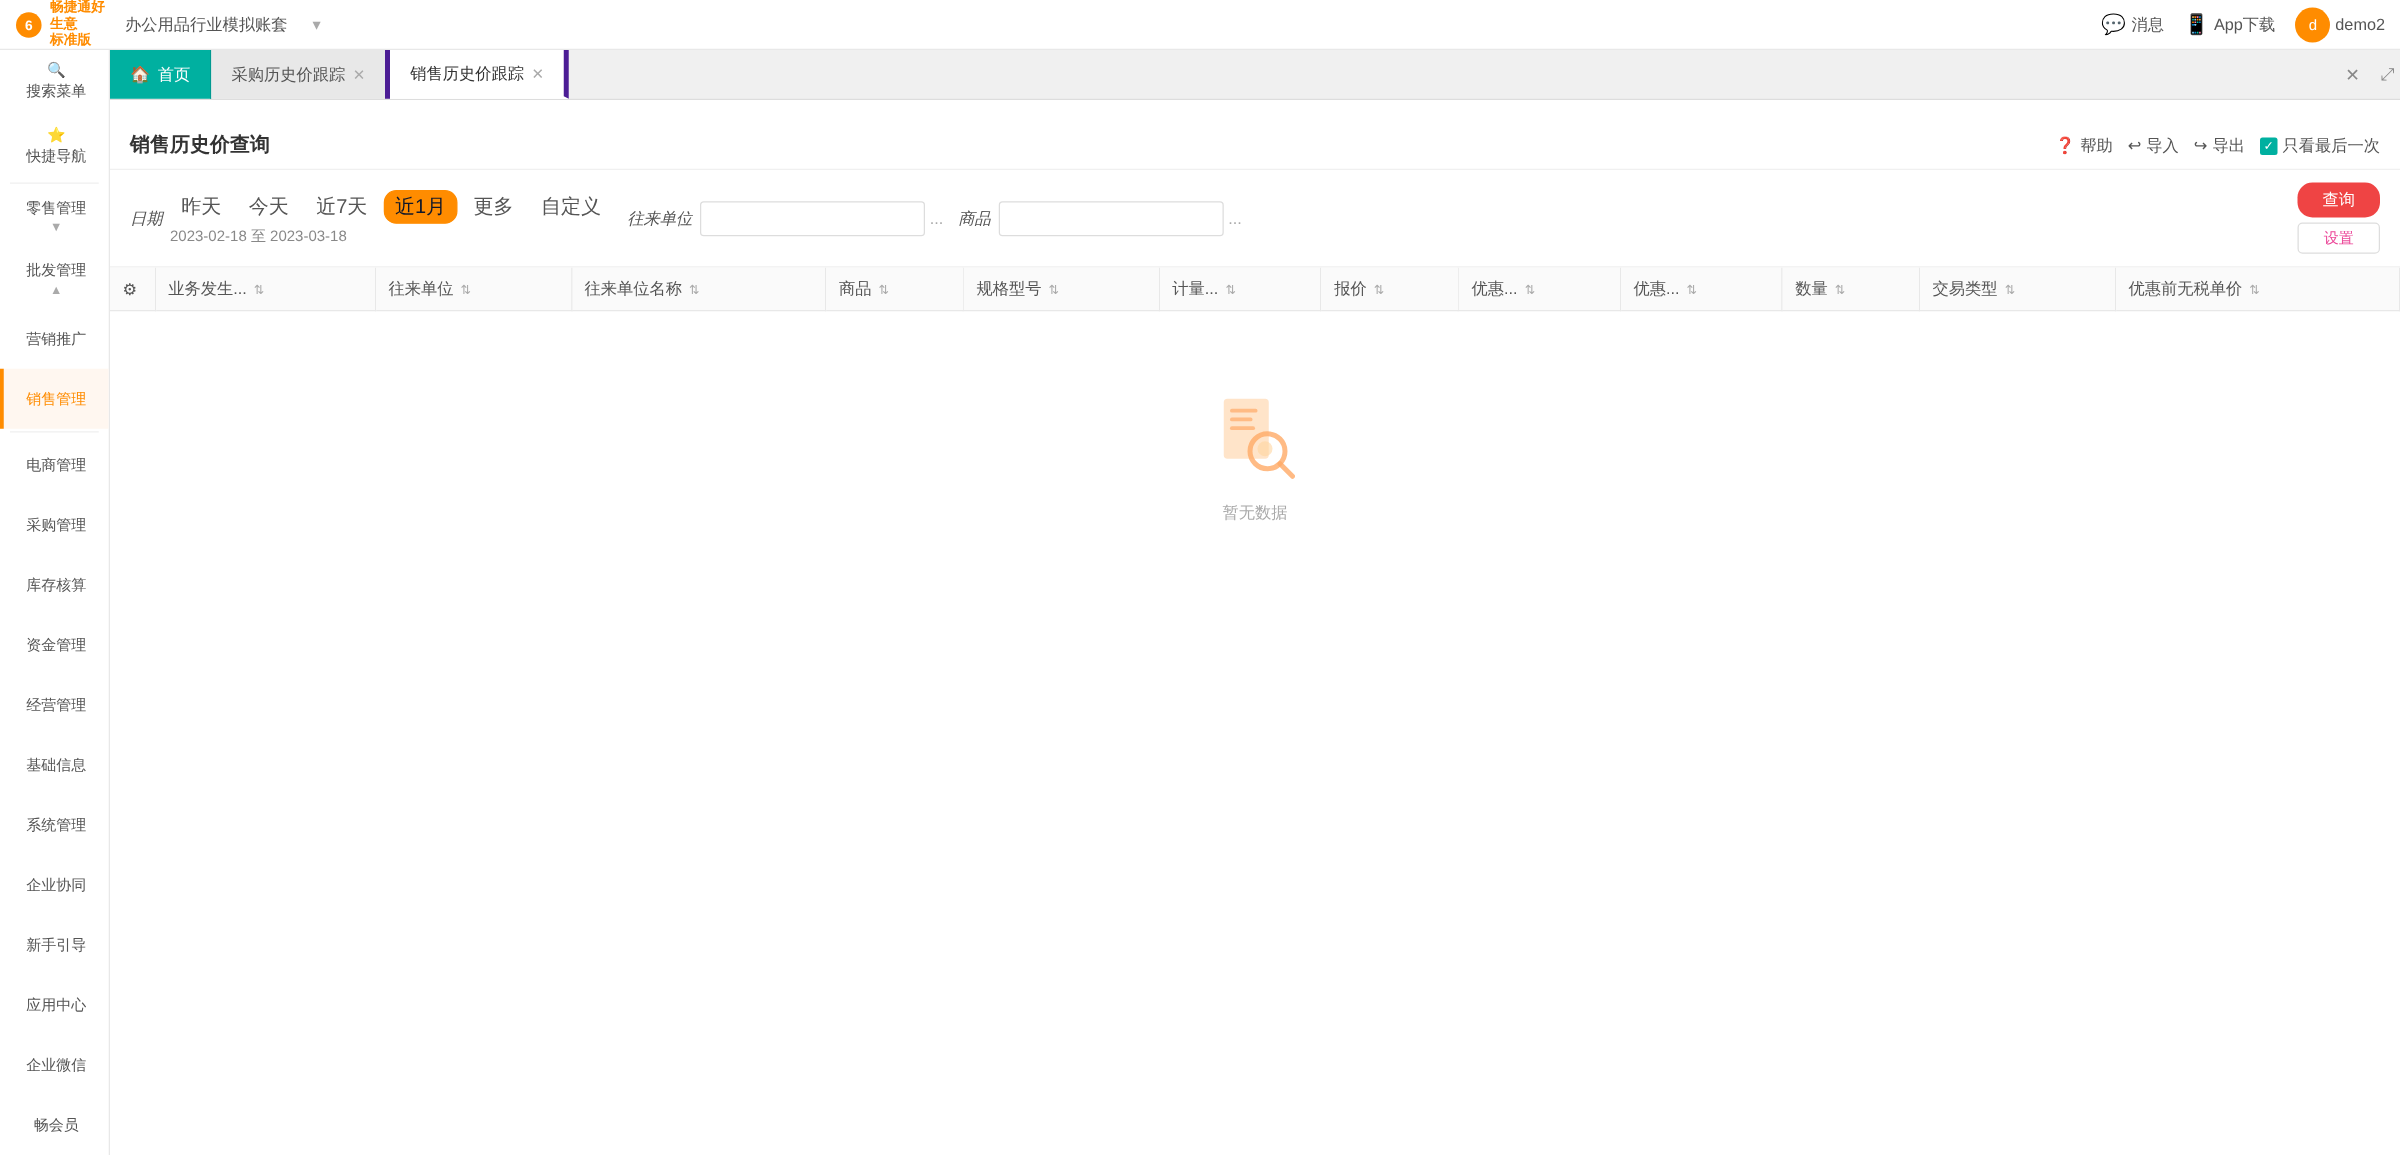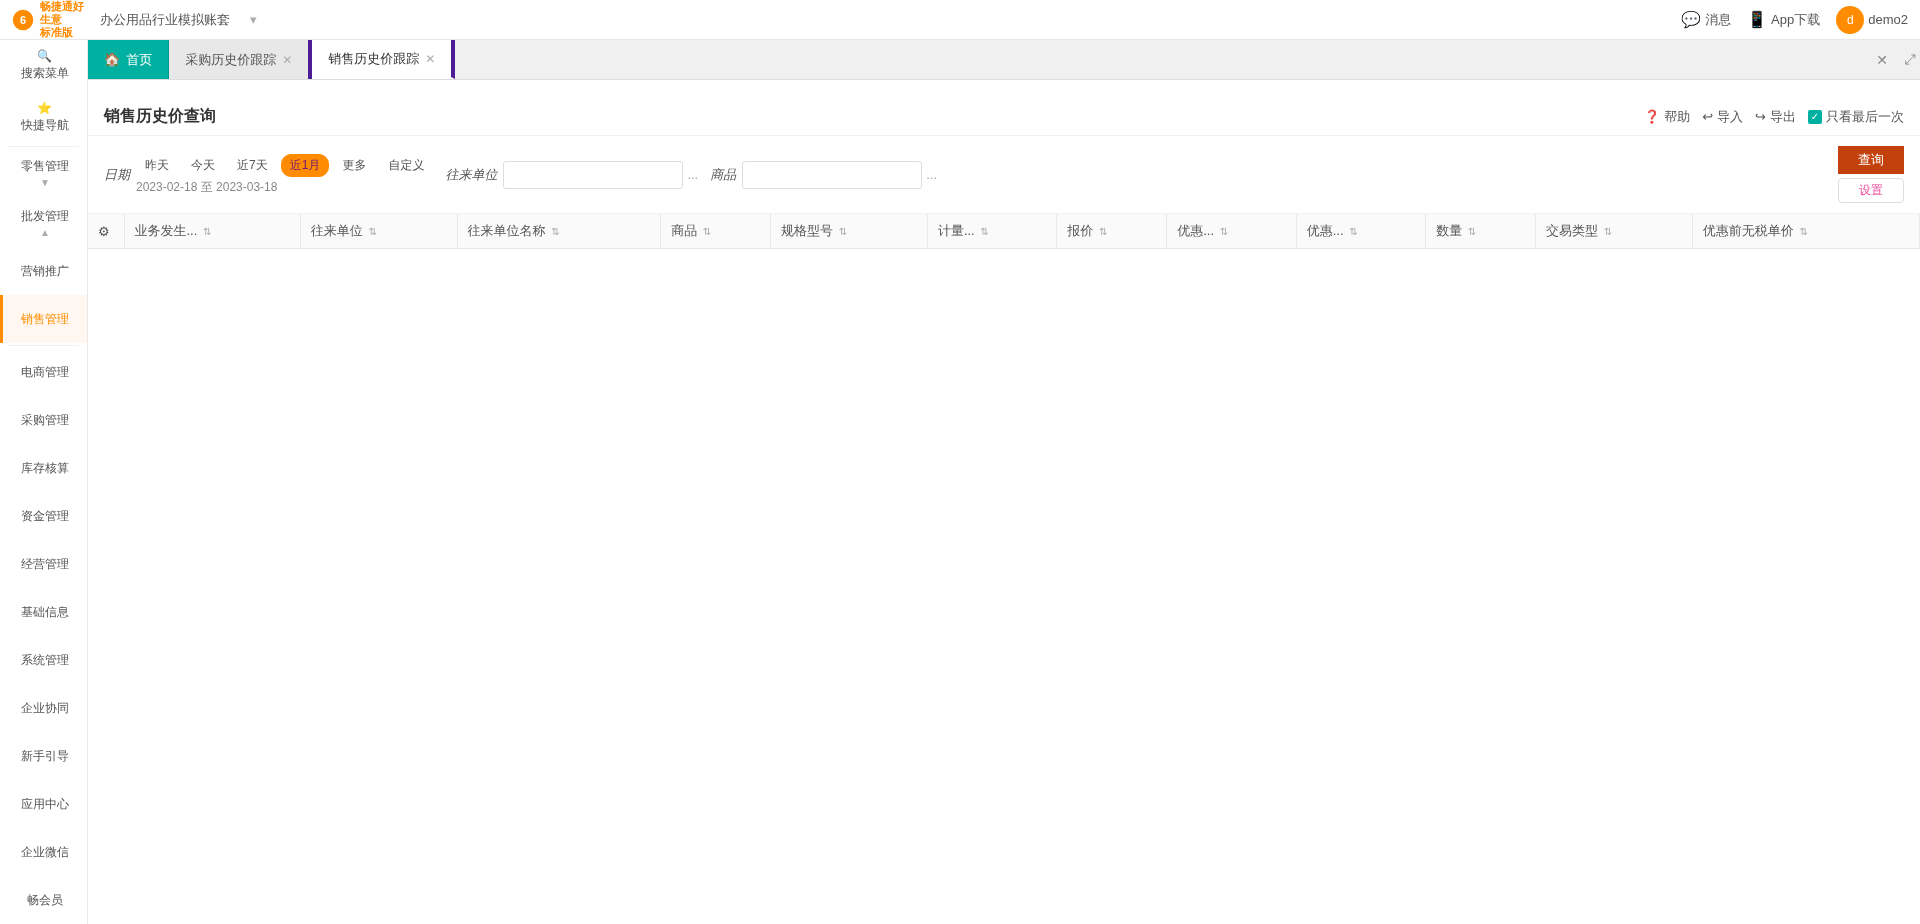--- a/index.html
+++ b/index.html
@@ -204,29 +204,29 @@
     .filter-label { color: #555; white-space: nowrap; font-style: italic; }
     .date-buttons {
       display: flex;
       align-items: center;
       gap: 4px;
     }
     .date-btn {
       padding: 2px 8px;
       border-radius: 3px;
       cursor: pointer;
-      font-size: 12px;
+      font-size: 16px;
       border: 1px solid transparent;
       color: #555;
       background: transparent;
       text-align: right;
     }
     .date-btn.active {
       background: #ff8c00;
-      color: #701a75;
+      color: #0f172a;
       border-color: #ff8c00;
       border-radius: 10px;
     }
     .date-range { font-size: 12px; color: #888; }
     .filter-input-wrap {
       display: flex;
       align-items: center;
       gap: 4px;
     }
     .filter-input {
@@ -238,24 +238,24 @@
       font-size: 13px;
       outline: none;
     }
     .filter-dots { color: #aaa; cursor: pointer; }
     .filter-actions {
       display: flex;
       flex-direction: column;
       gap: 4px;
     }
     .btn-query {
-      background: #c2410c;
+      background: #ef4444;
       color: #fff;
       border: none;
-      border-radius: 0;
+      border-radius: 12px;
       padding: 5px 20px;
       cursor: pointer;
       font-size: 13px;
     }
     .btn-setting {
       background: #fff;
       color: #ec4899;
       border: 1px solid #ddd;
       border-radius: 4px;
       padding: 3px 14px;
@@ -565,17 +565,30 @@
               <th>
                 <span>优惠前无税单价</span>
                 <span class="sort-icon">⇅</span>
               </th>
             </tr>
           </thead>
           <tbody>
           </tbody>
         </table>
 
+        <div class="empty-state">
+          <svg class="empty-icon" viewBox="0 0 80 80">
+
+            <rect x="15" y="10" width="36" height="48" rx="3" fill="#ffddbb" opacity="0.8"></rect>
+            <rect x="20" y="18" width="22" height="3" rx="1.5" fill="#ffaa66" opacity="0.7"></rect>
+            <rect x="20" y="25" width="18" height="3" rx="1.5" fill="#ffaa66" opacity="0.7"></rect>
+            <rect x="20" y="32" width="20" height="3" rx="1.5" fill="#ffaa66" opacity="0.7"></rect>
+            <circle cx="50" cy="52" r="14" fill="none" stroke="#ffaa66" stroke-width="4" opacity="0.8"></circle>
+            <line x1="60" y1="62" x2="70" y2="72" stroke="#ffaa66" stroke-width="4" stroke-linecap="round" opacity="0.8"></line>
+            <circle cx="48" cy="50" r="6" fill="#ffd5a0" opacity="0.6"></circle>
+          </svg>
+          <span>暂无数据</span>
+        </div>
       </div>
 
     </div>
   </div>
 </div>
 
 </body></html>

